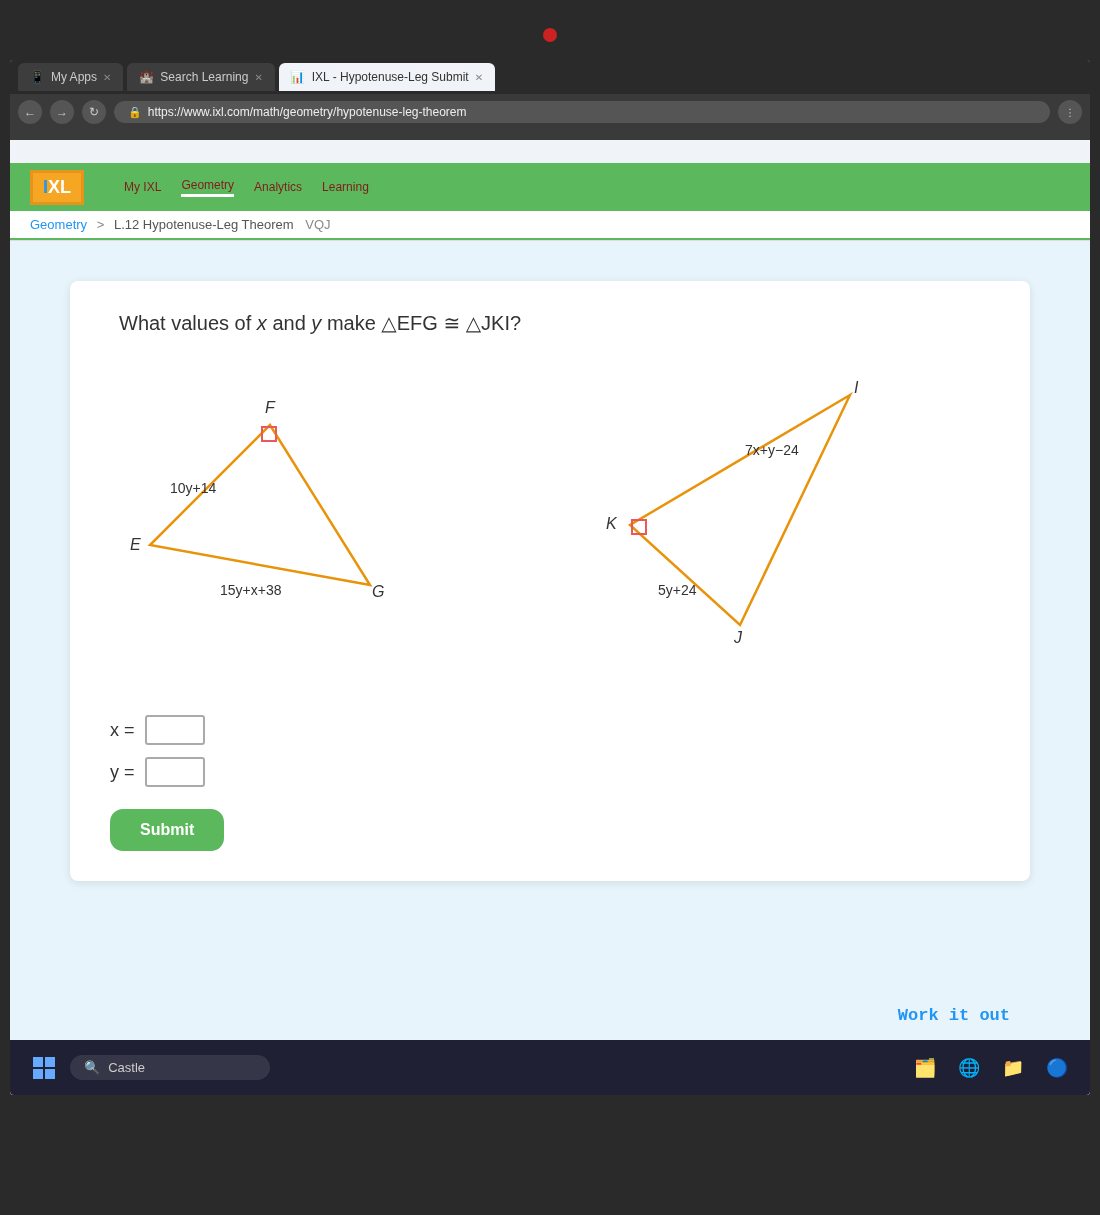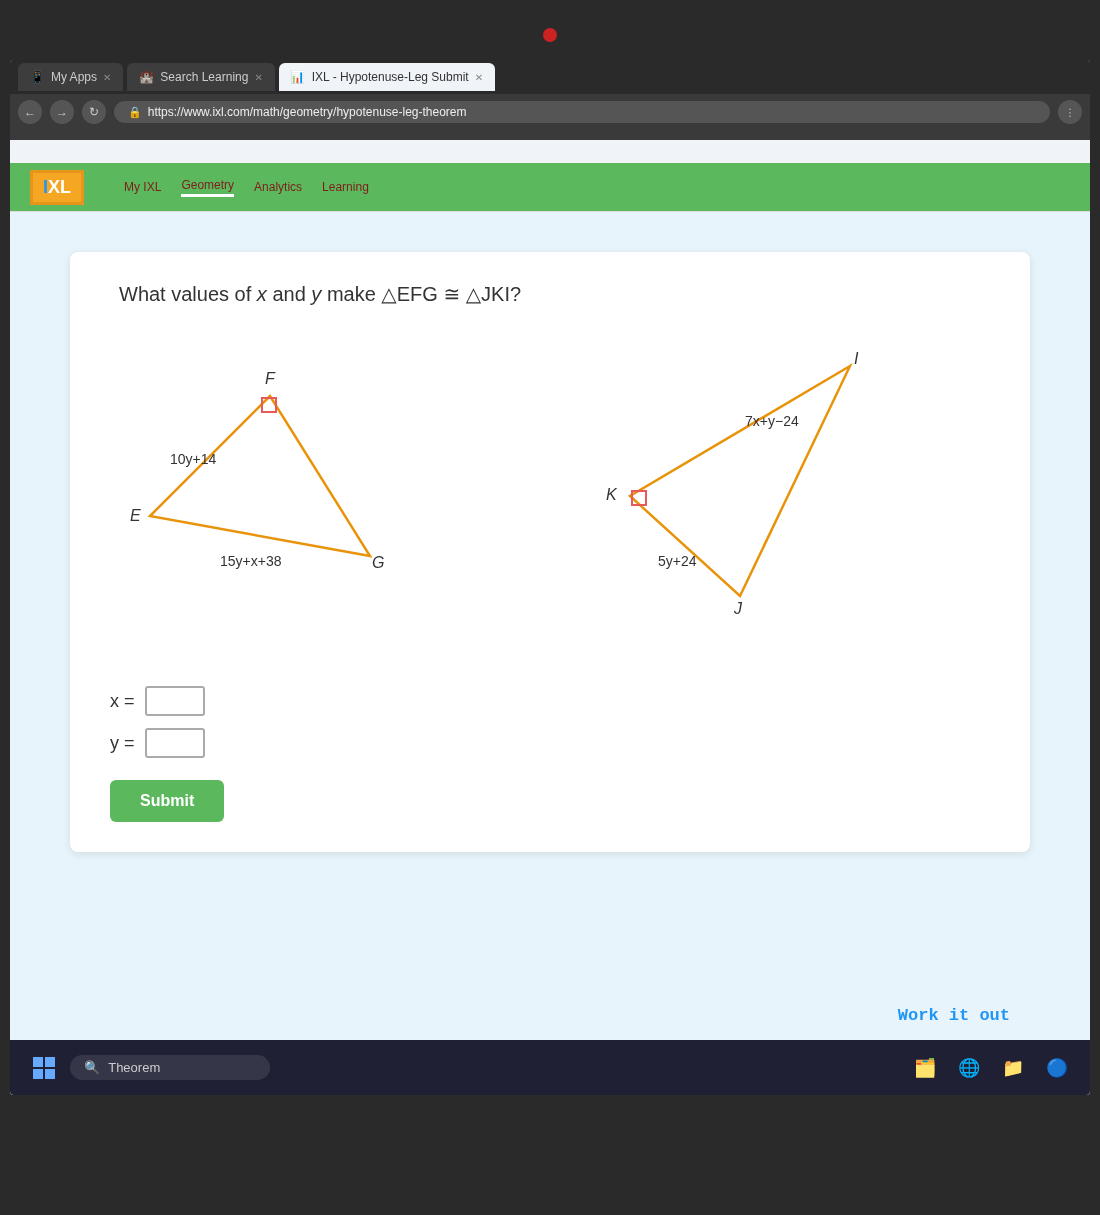--- a/index.html
+++ b/index.html
@@ -234,21 +234,21 @@
       border-radius: 3px;
       font-size: 16px;
       padding: 2px 6px;
       outline: none;
     }
 
     .submit-btn {
       background: #5cb85c;
       color: white;
       border: none;
-      border-radius: 6px;
+      border-radius: 13px;
       padding: 12px 30px;
       font-size: 16px;
       font-weight: bold;
       cursor: pointer;
       margin-top: 10px;
     }
 
     
     .win-taskbar {
       position: absolute;
@@ -360,20 +360,28 @@
     <div class="ixl-header">
       <div class="ixl-nav">
 
         <div class="ixl-logo">
           <span style="color:#2196F3;">I</span><span style="color:white;">XL</span>
         </div>
         <span class="nav-link">My IXL</span>
         <span class="nav-link active">Geometry</span>
         <span class="nav-link">Analytics</span>
         <span class="nav-link">Learning</span>
+      </div>
+      <div class="breadcrumb">
+        <a>Geometry</a>
+        <span class="separator">&gt;</span>
+        <span>
+          <span>L.12 Hypotenuse-Leg Theorem</span>
+          <span style="color:#888; margin-left:8px;">VQJ</span>
+        </span>
       </div>
     </div>
 
     <div style="padding: 20px 30px;">
       <div class="problem-container">
 
         <div class="problem-title">
           What values of <em>x</em> and <em>y</em> make △EFG ≅ △JKI?
         </div>
 
@@ -431,21 +439,21 @@
     <div class="win-start">
       <div class="win-grid">
         <div></div>
           <div></div>
           <div></div>
           <div></div>
       </div>
     </div>
     <div class="win-search-bar">
       <span>🔍</span>
-      <span>Theorem</span>
+      <span>Castle</span>
     </div>
     <div class="sys-tray">
       <div class="sys-icon" style="background:transparent;">🗂️</div>
       <div class="sys-icon" style="background:transparent; color:#00aaff;">🌐</div>
       <div class="sys-icon" style="background:transparent;">📁</div>
       <div class="sys-icon" style="background:transparent;">🔵</div>
     </div>
   </div>
 
 </div>

